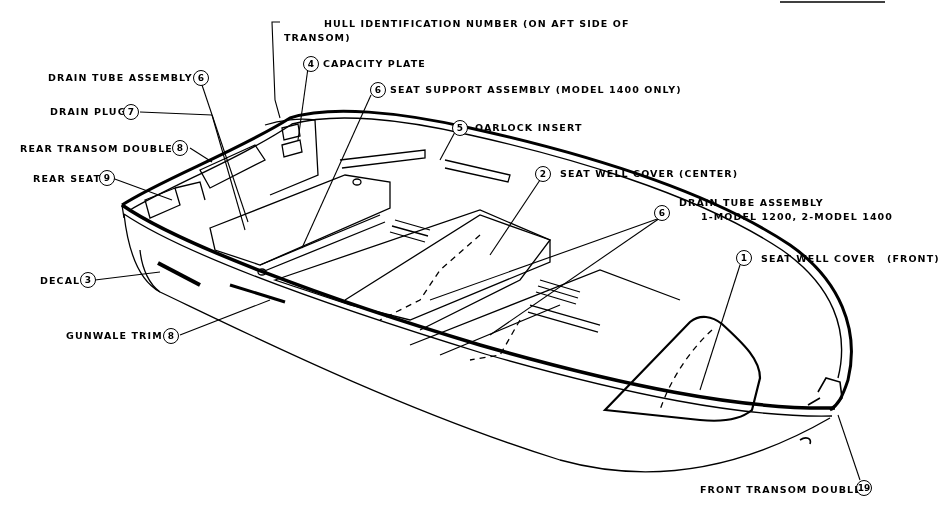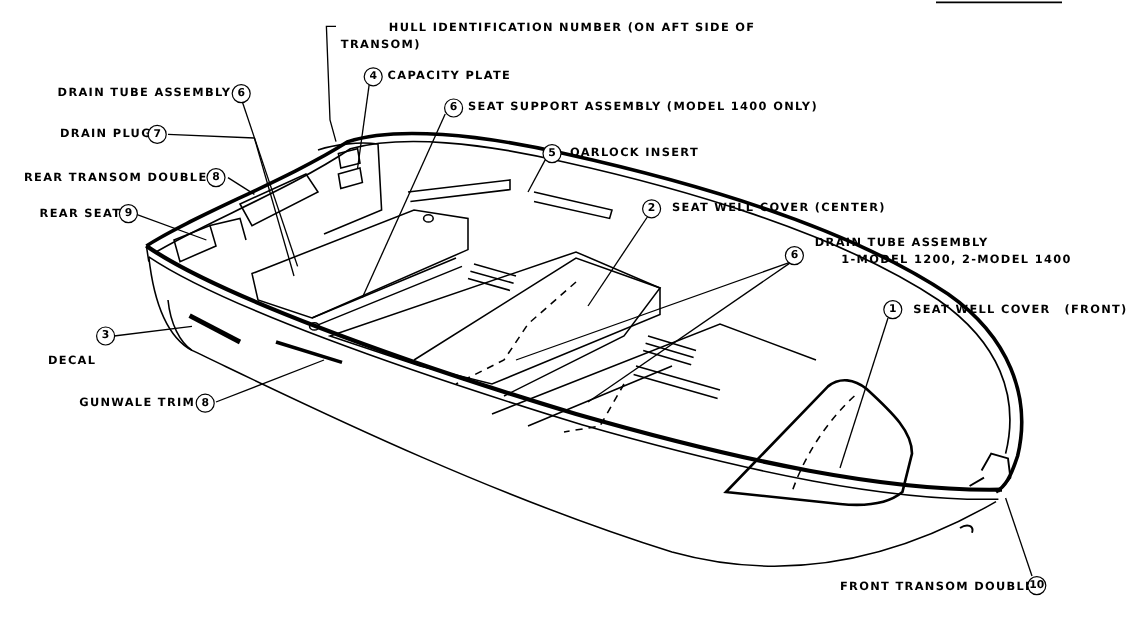--- a/index.html
+++ b/index.html
@@ -105,20 +105,20 @@
 <div class="lbl" style="left:560px;top:168px;text-align:right;">Seat well cover (center)</div>
 
 <div class="num" style="left:654px;top:205px;">6</div>
 <div class="lbl" style="left:679px;top:197px;">Drain tube assembly</div>
 <div class="lbl" style="left:679px;top:211px;margin-left:22px;">1-model 1200, 2-model 1400</div>
 
 <div class="num" style="left:736px;top:250px;">1</div>
 <div class="lbl" style="left:761px;top:253px;">Seat well cover</div>
 <div class="lbl" style="left:887px;top:253px;">(front)</div>
 
-<div class="lbl" style="left:40px;top:275px;margin-top:20px;">Decal</div>
+<div class="lbl" style="left:40px;top:275px;">Decal</div>
 <div class="num" style="left:80px;top:272px;">3</div>
 
 <div class="lbl" style="left:66px;top:330px;">Gunwale trim</div>
 <div class="num" style="left:163px;top:328px;">8</div>
 
 <div class="lbl" style="left:700px;top:484px;">Front transom doubler</div>
-<div class="num" style="left:856px;top:480px;">10</div>
+<div class="num" style="left:856px;top:480px;">19</div>
 
 </body></html>

